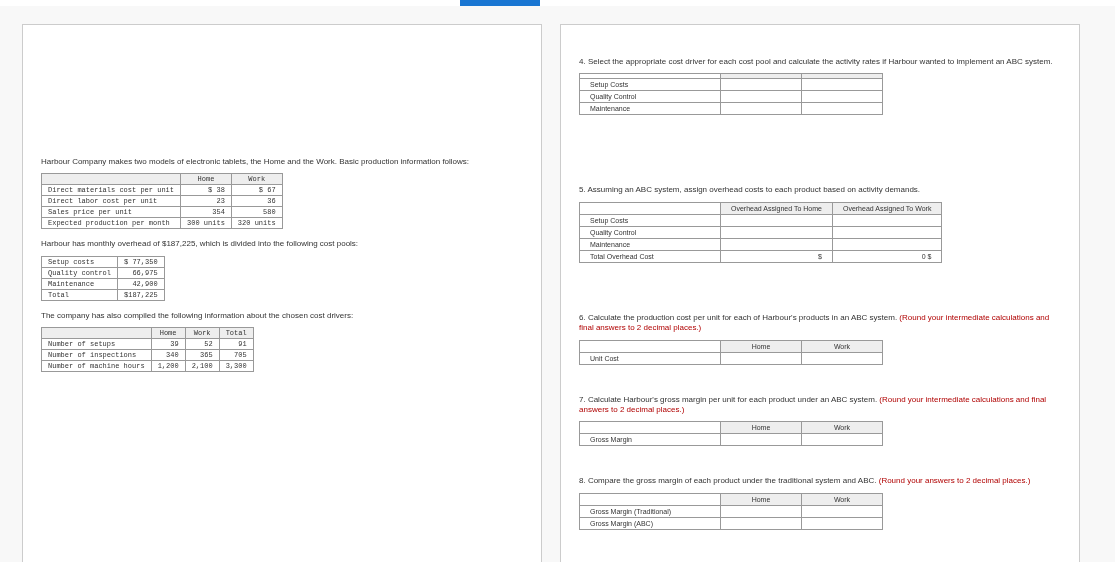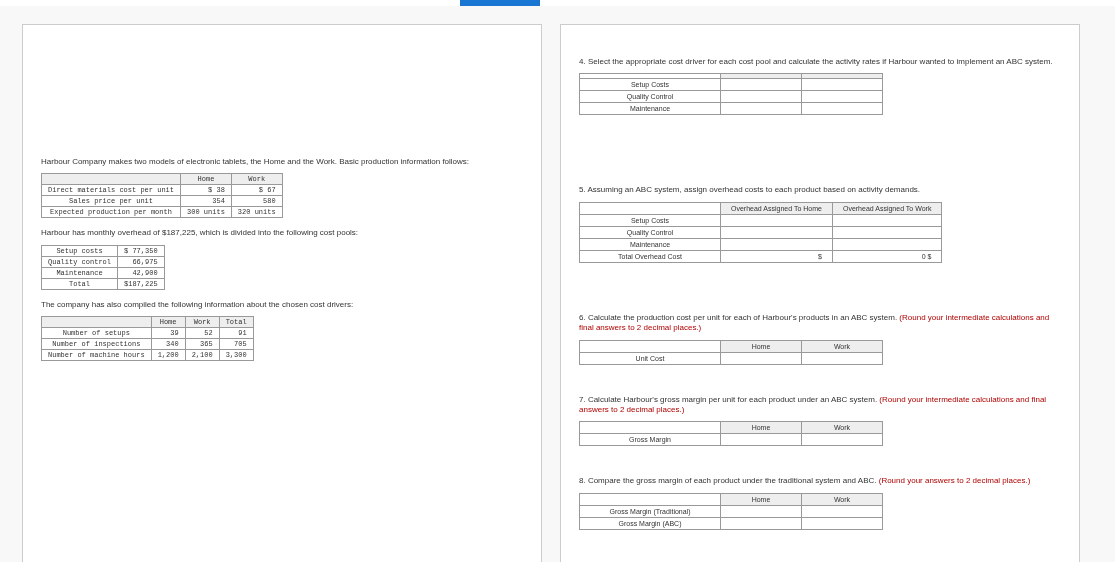--- a/index.html
+++ b/index.html
@@ -37,21 +37,21 @@
     width: 520px;
     height: 540px;
     padding: 12px 18px;
     box-sizing: border-box;
   }
   .page-left { left: 22px; }
   .page-right { left: 560px; }
   .section-text { font-size: 8px; line-height: 1.3; margin-bottom: 6px; }
   table { border-collapse: collapse; font-size: 7px; font-family: "Courier New", monospace; margin-bottom: 10px; }
   table td, table th { border: 1px solid #999; padding: 1px 6px; text-align: right; }
-  table td:first-child, table th:first-child { text-align: center; }
+  table td:first-child, table th:first-child { text-align: left; }
   .hdr { background: #eee; text-align: center; }
   .red { color: #b00000; }
   .spacer-top { height: 120px; }
   .right-spacer { height: 20px; }
   .qtable td, .qtable th { font-family: Arial, sans-serif; font-size: 7px; padding: 2px 10px; }
   .qtable { min-width: 250px; }
   .wide { min-width: 120px; }
   .narrow { width: 60px; }
 </style>
 </head>
@@ -71,20 +71,25 @@
       <td class="hdr"></td>
       <td class="hdr">Home</td>
       <td class="hdr">Work</td>
     </tr>
     <tr>
       <td>Direct materials cost per unit</td>
       <td>$ 38</td>
       <td>$ 67</td>
     </tr>
     <tr>
+      <td>Direct labor cost per unit</td>
+      <td>23</td>
+      <td>36</td>
+    </tr>
+    <tr>
       <td>Sales price per unit</td>
       <td>354</td>
       <td>580</td>
     </tr>
     <tr>
       <td>Expected production per month</td>
       <td>300 units</td>
       <td>320 units</td>
     </tr>
   </tbody>

